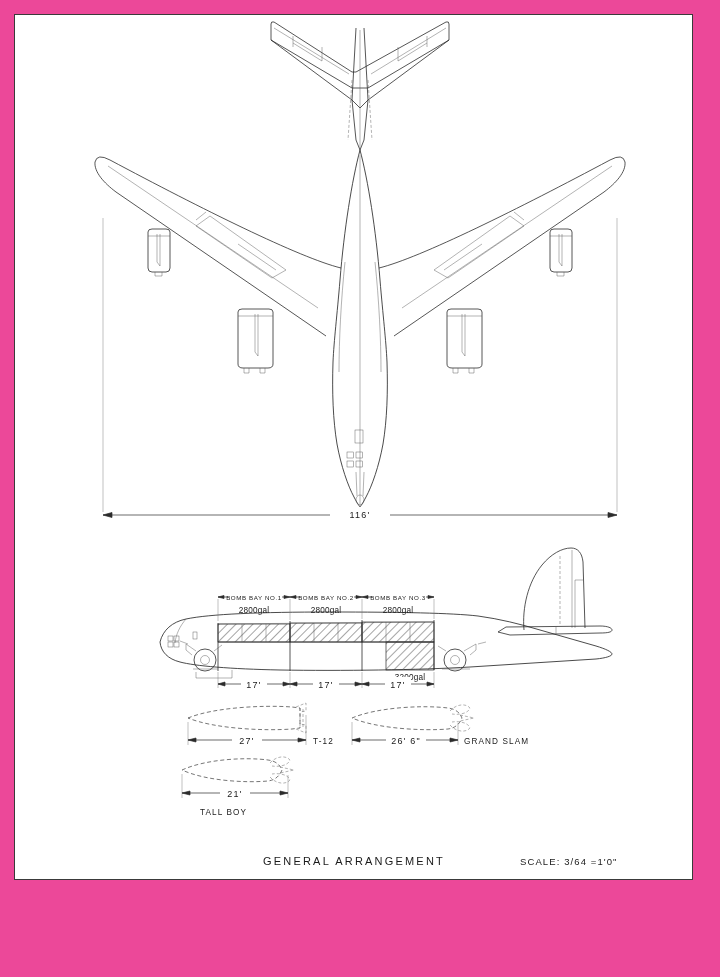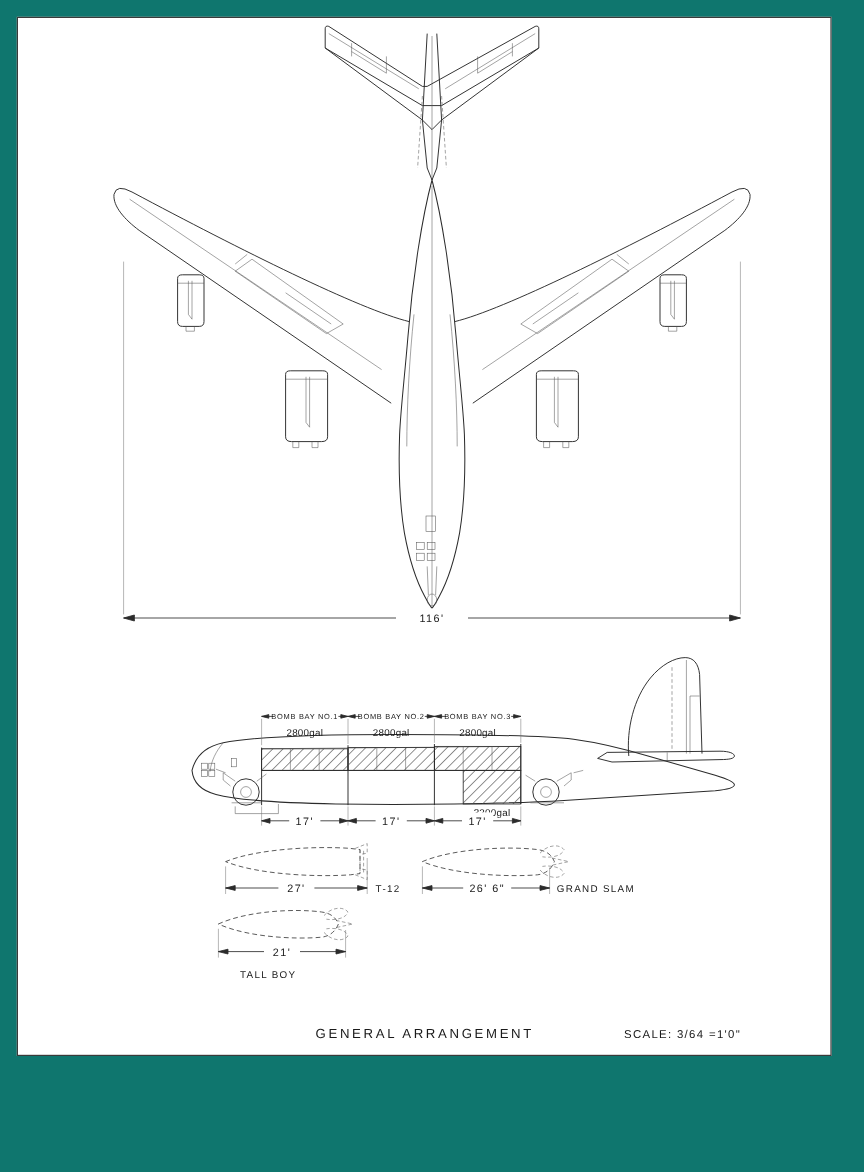--- a/index.html
+++ b/index.html
@@ -1,19 +1,19 @@
 <!DOCTYPE html>
 <html><head>
 <meta charset="utf-8">
 <title>General Arrangement Drawing</title>
 <style>
   html,body{margin:0;padding:0;background:#ffffff;}
   body{width:720px;height:977px;overflow:hidden;
        font-family:"Liberation Sans", sans-serif;color:#1a1a1a;}
-  #sheet{position:relative;width:720px;height:977px;background:#0f766e;}
+  #sheet{position:relative;width:720px;height:977px;background:#ec4899;}
   #frame{position:absolute;left:14px;top:14px;width:679px;height:866px;
          border:1.2px solid #3a3a3a;box-sizing:border-box;background:#fff;}
   svg{display:block;}
   .dwg{position:absolute;left:0;top:0;}
   text{font-family:"Liberation Sans", sans-serif;fill:#1a1a1a;}
   .lbl{font-size:6.2px;letter-spacing:0.6px;}
   .gal{font-size:8.2px;letter-spacing:0.2px;}
   .dim{font-size:9px;letter-spacing:1.2px;}
   .bomb{font-size:8.2px;letter-spacing:1.1px;}
   .title{font-size:11px;letter-spacing:2.2px;}

